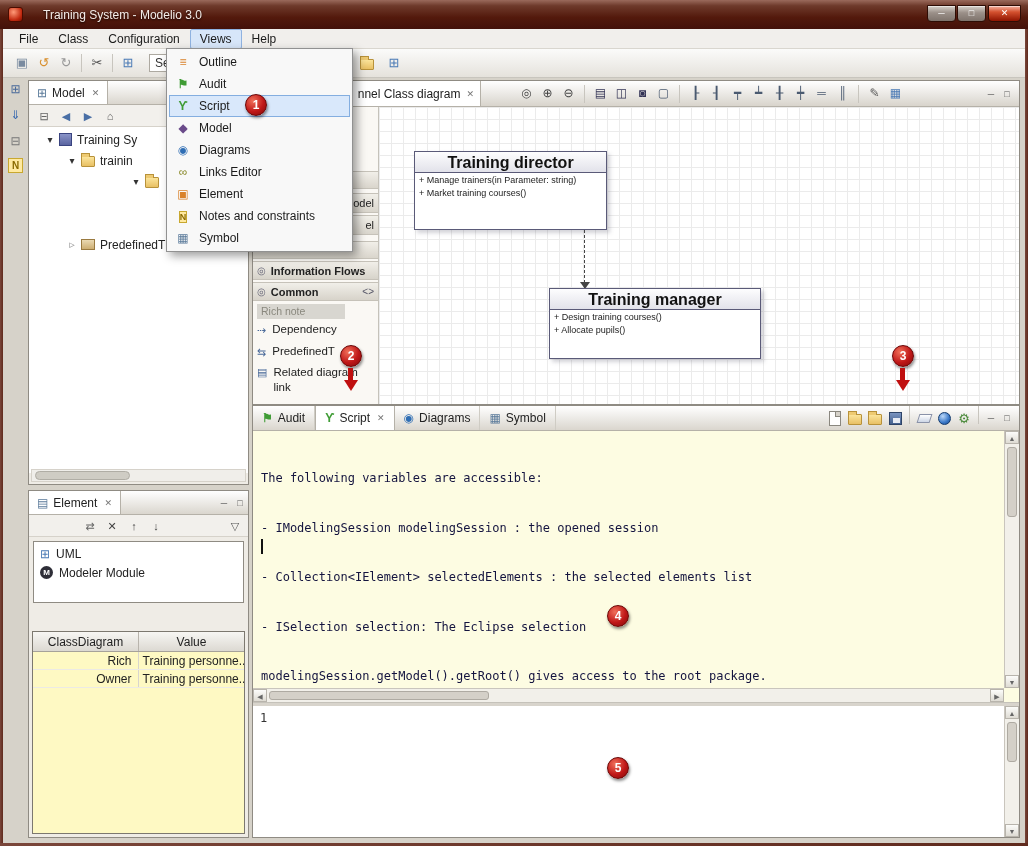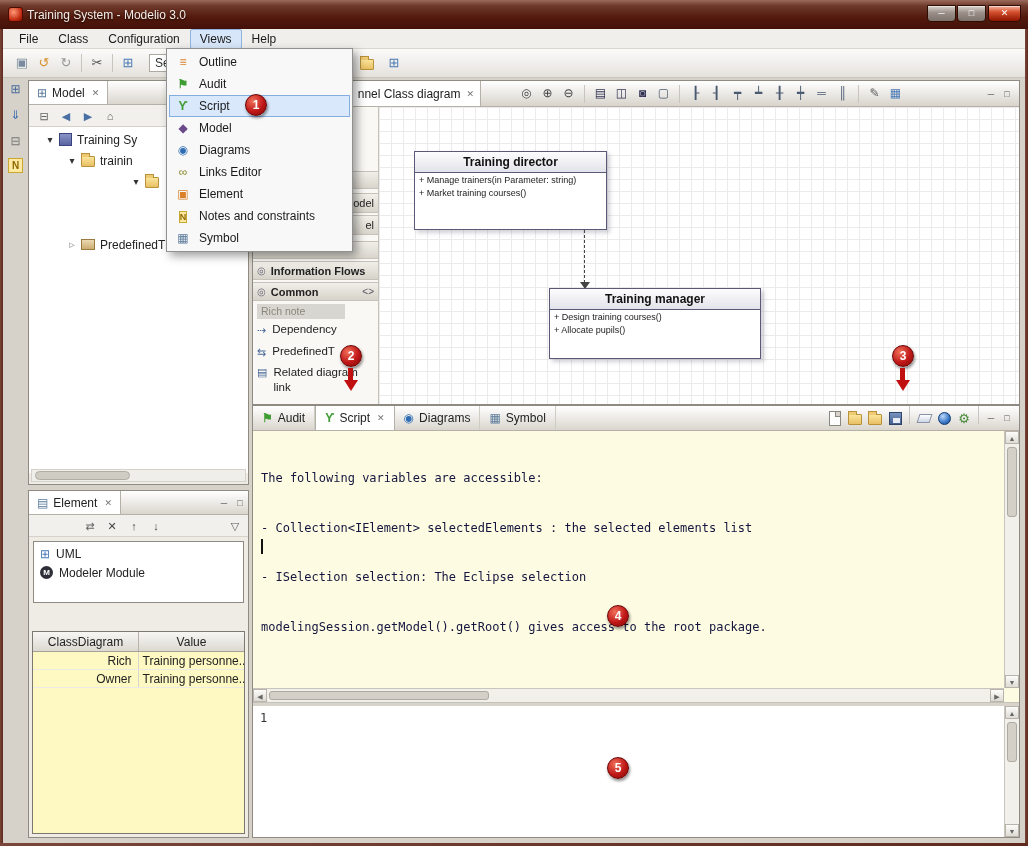--- a/index.html
+++ b/index.html
@@ -6,21 +6,21 @@
   body { font-family:"Liberation Sans", sans-serif; background:#8a8a8a; }
   .window { position:relative; width:1028px; height:846px; background:#d6d2c9; overflow:hidden; font-family:"Liberation Sans",sans-serif; }
 
   
   .frame { position:absolute; background:linear-gradient(90deg,#7a463a,#5f2a1d); z-index:5; }
   .titlebar { position:absolute; top:0; left:0; width:1028px; height:29px;
     background:linear-gradient(180deg,#9a6a5c 0%, #6e3a2b 20%, #53190c 60%, #43110a 100%);
     display:flex; align-items:center; padding-left:8px; z-index:6; }
   .app-icon { width:15px; height:15px; border-radius:3px; border:1px solid #4a0c00;
     background:radial-gradient(circle at 35% 32%, #ff9a78, #c22a10 65%, #7c1000); }
-  .title-text { color:#f4ece8; font-size:12px; margin-left:4px; text-shadow:0 1px 2px rgba(0,0,0,.8); }
+  .title-text { color:#f4ece8; font-size:12px; margin-left:20px; text-shadow:0 1px 2px rgba(0,0,0,.8); }
   .winbtn { position:absolute; top:5px; height:17px; border:1px solid #2e0d05; border-radius:0 0 4px 4px;
     color:#fff; font-size:9px; line-height:15px; text-align:center;
     background:linear-gradient(#d8d2cb,#9b9089 45%,#7e736c); box-shadow:inset 0 1px 0 rgba(255,255,255,.5); }
   .winbtn.min { right:72px; width:29px; }
   .winbtn.max { right:42px; width:29px; }
   .winbtn.close { right:7px; width:33px; background:linear-gradient(#f4b3a2,#d4512f 40%,#8e1300); }
 
   .menubar { position:absolute; top:29px; left:3px; right:3px; height:20px; background:#f1efec;
     border-bottom:1px solid #d9d6cf; display:flex; align-items:center; padding-left:6px; z-index:6; }
   .mb-item { font-size:12px; color:#1a1a1a; padding:2px 9px; border:1px solid transparent; }
@@ -97,21 +97,21 @@
   .sec-right { margin-left:auto; font-size:10px; color:#556; font-weight:normal; }
   .pal-item { position:absolute; left:4px; right:4px; display:flex; align-items:flex-start; gap:6px; font-size:11.5px; color:#222; }
   .pi-ic { font-size:11px; color:#4a6a9a; line-height:15px; }
   .pal-dis { position:absolute; left:4px; width:88px; height:15px; background:#d8d6d0; color:#8a887e;
     font-size:10.5px; line-height:15px; padding-left:4px; }
   .canvas { flex:1; position:relative; background-color:#fff;
     background-image:linear-gradient(to right,#ebebeb 1px,transparent 1px),linear-gradient(to bottom,#ebebeb 1px,transparent 1px);
     background-size:12px 12px; overflow:hidden; }
   .uml-class { position:absolute; background:#fff; border:1px solid #5a5a78; box-shadow:3px 3px 4px rgba(80,80,100,.25); }
   .uml-head { height:21px; background:linear-gradient(#fdfdfe,#e2e2ea); border-bottom:1px solid #5a5a78;
-    font-size:12px; font-weight:bold; color:#111; text-align:center; line-height:21px; }
+    font-size:16px; font-weight:bold; color:#111; text-align:center; line-height:21px; }
   .uml-m { font-size:9px; color:#222; line-height:12px; padding:1px 4px 0 4px; white-space:nowrap; }
   .connector { position:absolute; border-left:1px dashed #444; }
   .conn-arrow { position:absolute; bottom:-1px; left:-5px; width:0; height:0;
     border-left:5px solid transparent; border-right:5px solid transparent; border-top:7px solid #444; }
 
   
   .ctab { display:flex; align-items:center; gap:5px; padding:0 9px; font-size:12px; color:#222; border-right:1px solid #cfccc4; }
   .ctab.active { background:#fff; border-right:1px solid #b5b1a8; border-left:1px solid #b5b1a8; }
   .ci { width:20px; height:20px; display:flex; align-items:center; justify-content:center; align-self:center; }
   .i-page { width:12px; height:15px; background:#fff; border:1px solid #8a877f; position:relative; }
@@ -418,20 +418,21 @@
         </span>
       <span class="ci gear">⚙</span>
       <span class="tsep"></span>
       <span class="mini-btn">─</span>
       <span class="mini-btn" style="margin-right:4px">□</span>
     </div>
 
     <div class="console-body">
       <div class="console-text">
         <div>The following variables are accessible:</div>
+        <div>- IModelingSession modelingSession : the opened session</div>
         <div>- Collection&lt;IElement&gt; selectedElements : the selected elements list</div>
         <div>- ISelection selection: The Eclipse selection</div>
         <div>modelingSession.getModel().getRoot() gives access to the root package.</div>
       </div>
       <div class="caret" style="left:8px;top:108px;height:15px;"></div>
       <div class="sb-v">
         <span class="sb-btn" style="top:0;left:0;">▲</span>
         <span class="sb-thumb" style="left:2px;top:16px;width:10px;height:70px;"></span>
         <span class="sb-btn" style="bottom:0;left:0;">▼</span>
       </div>

